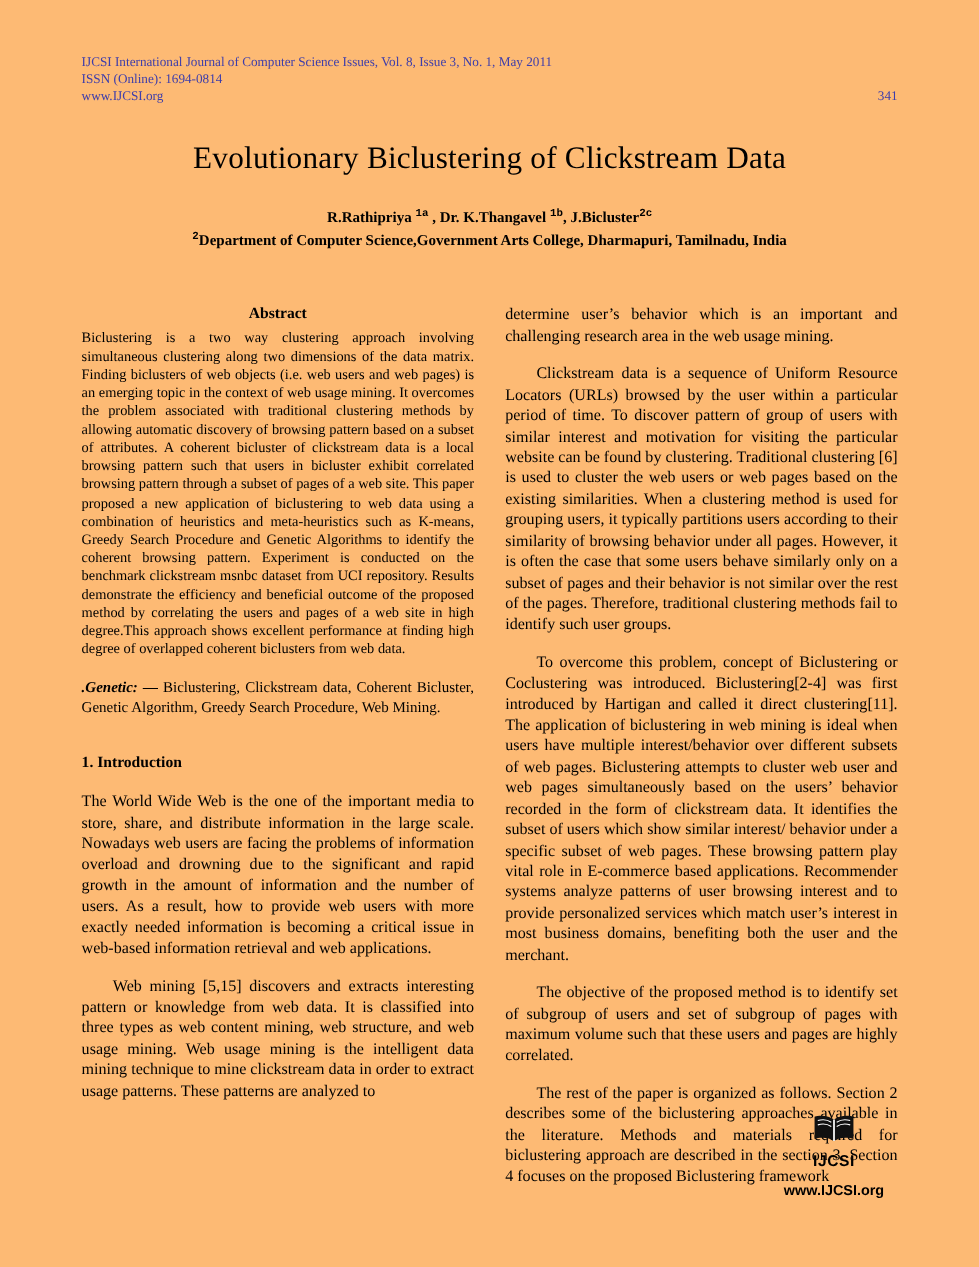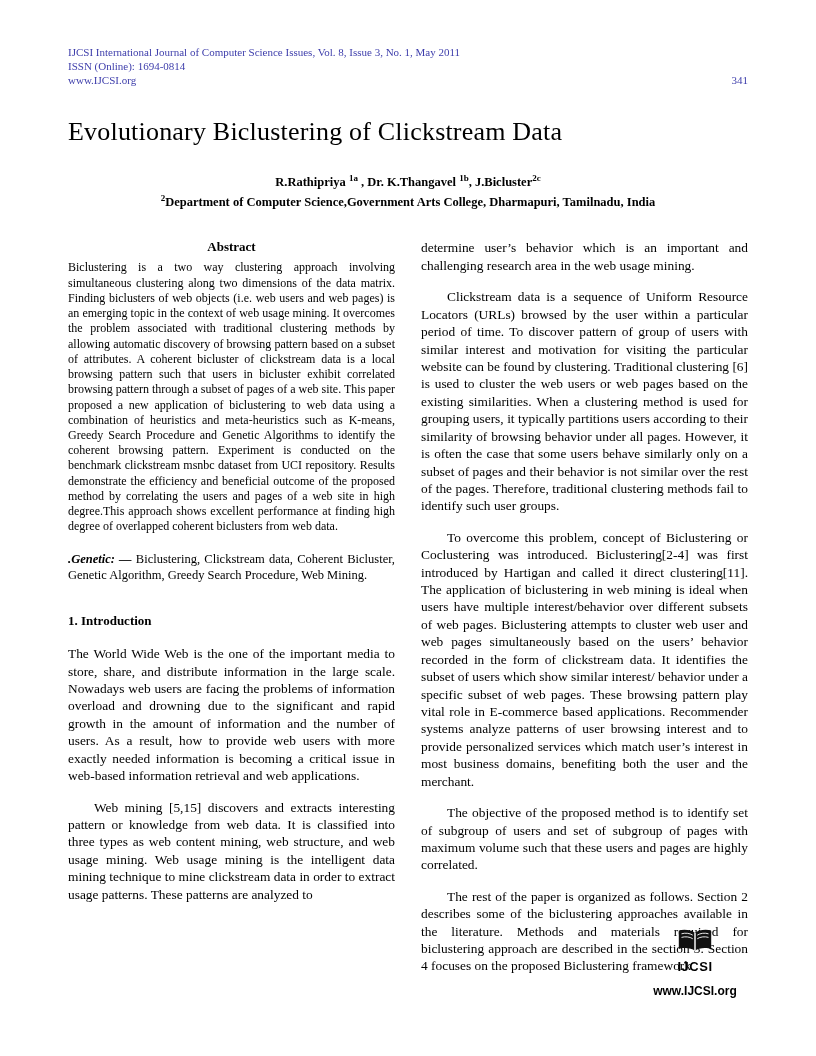--- a/index.html
+++ b/index.html
@@ -1,61 +1,62 @@
 <!DOCTYPE html>
 <html><head>
 <meta charset="utf-8">
 <style>
   html, body { margin: 0; padding: 0; background: #e8e8e8; }
   .page {
     position: relative;
     width: 816px;
     height: 1056px;
     margin: 0 auto;
-    background: #ffffff;
+    background: #fdba74;
     font-family: "Liberation Serif", serif;
     color: #000000;
     box-sizing: border-box;
     padding: 46px 68px 0 68px;
     overflow: hidden;
   }
   .header {
     color: #3d3dab;
     font-size: 11px;
     line-height: 1.25;
   }
   .header-row {
     display: flex;
     justify-content: space-between;
     width: 100%;
   }
   .title {
     font-size: 26px;
     font-weight: normal;
+    text-align: center;
     margin: 30px 0 0 0;
     letter-spacing: 0.2px;
   }
   .authors {
     text-align: center;
     font-weight: bold;
     font-size: 12.5px;
     margin-top: 26px;
   }
-  .authors sup, .affil sup { font-size: 9px; }
+  .authors sup, .affil sup { font-size: 9px; font-family: Liberation Mono, monospace; }
   .affil {
     text-align: center;
     font-weight: bold;
     font-size: 12.5px;
     line-height: 1.35;
   }
   .affils { margin-top: 2px; }
   .columns {
     display: flex;
     gap: 26px;
-    margin-top: 28px;
+    margin-top: 44px;
   }
   .col { flex: 1 1 0; min-width: 0; }
   .abstract-heading {
     text-align: center;
     font-weight: bold;
     font-size: 13px;
     margin-bottom: 5px;
   }
   .abstract-body {
     font-size: 12px;

